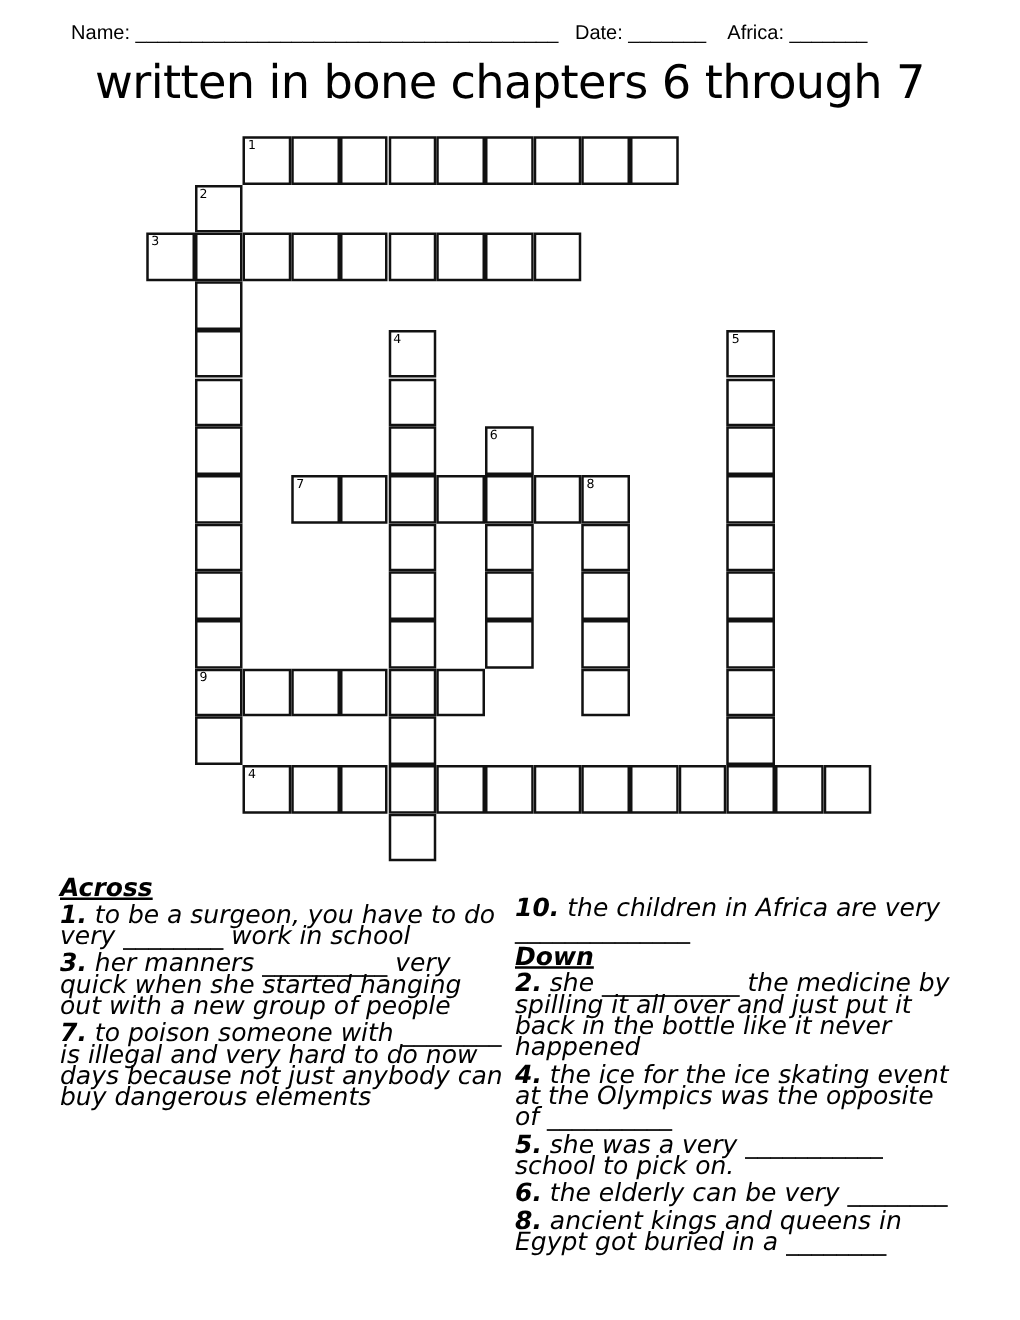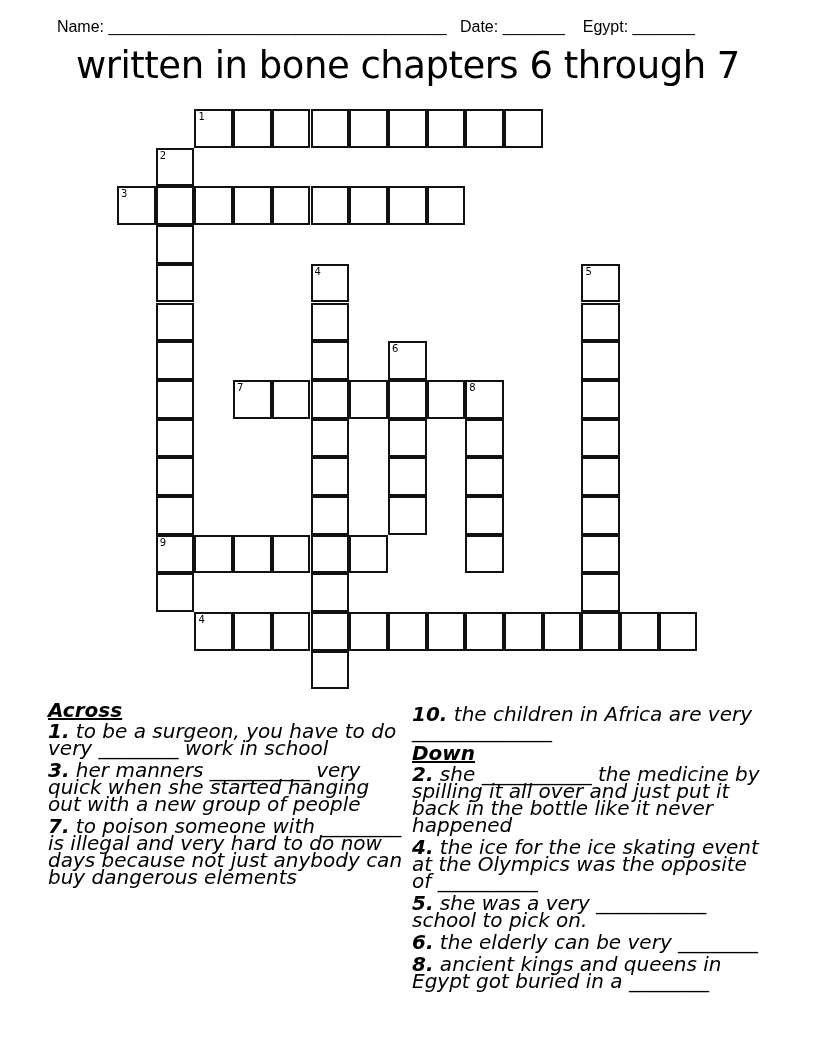--- a/index.html
+++ b/index.html
@@ -13,21 +13,21 @@
   .clues.left { left: 48px; width: 356px; }
   .clues.right { left: 412px; width: 350px; }
   .sec-title { font-weight: bold; text-decoration: underline; margin: 2px 0 4px 0; }
   .clue { margin-bottom: 5px; }
   .clue b { font-weight: bold; }
 </style>
 </head>
 <body>
 
 <div class="header">
-  <span>Name: ______________________________________</span><span>   </span><span>Date: _______</span><span>    </span><span>Egypt: _______</span>
+  <span>Name: ______________________________________</span><span>   </span><span>Date: _______</span><span>    </span><span>Africa: _______</span>
 </div>
 
 <div class="title">written in bone chapters 6 through 7</div>
 
 <div class="grid" id="grid">
     <div class="cell" style="left: 195.4px; top: 110px;">
       <span class="num">1</span>
     </div>
     <div class="cell" style="left: 234.1px; top: 110px;"></div>
     <div class="cell" style="left: 272.8px; top: 110px;"></div>
@@ -128,20 +128,20 @@
   </div>
 
 <div class="clues left">
   <div class="sec-title">Across</div>
   <div class="clue"><b>1.</b><span> to be a surgeon, you have to do very ________ work in school</span></div>
   <div class="clue"><b>3.</b><span> her manners __________ very quick when she started hanging out with a new group of people</span></div>
   <div class="clue"><b>7.</b><span> to poison someone with ________ is illegal and very hard to do now days because not just anybody can buy dangerous elements</span></div>
 </div>
 
 <div class="clues right">
-  <div class="clue" style="margin-top:6px"><b>10.</b><span> the children in Africa are very ______________</span></div>
+  <div class="clue" style="margin-top:18px"><b>10.</b><span> the children in Africa are very ______________</span></div>
   <div class="sec-title">Down</div>
   <div class="clue"><b>2.</b><span> she ___________ the medicine by spilling it all over and just put it back in the bottle like it never happened</span></div>
   <div class="clue"><b>4.</b><span> the ice for the ice skating event at the Olympics was the opposite of __________</span></div>
   <div class="clue"><b>5.</b><span> she was a very ___________ school to pick on.</span></div>
   <div class="clue"><b>6.</b><span> the elderly can be very ________</span></div>
   <div class="clue"><b>8.</b><span> ancient kings and queens in Egypt got buried in a ________</span></div>
 </div>
 
 </body></html>

